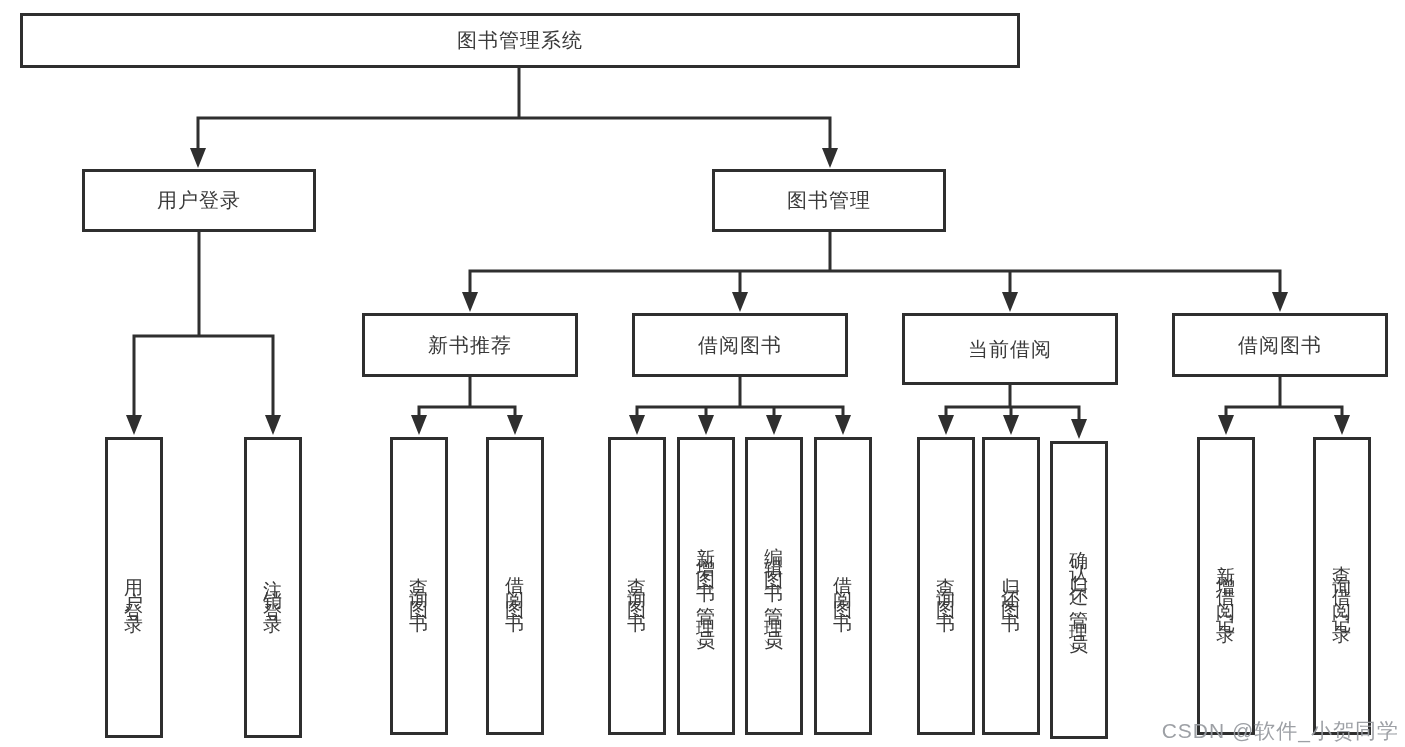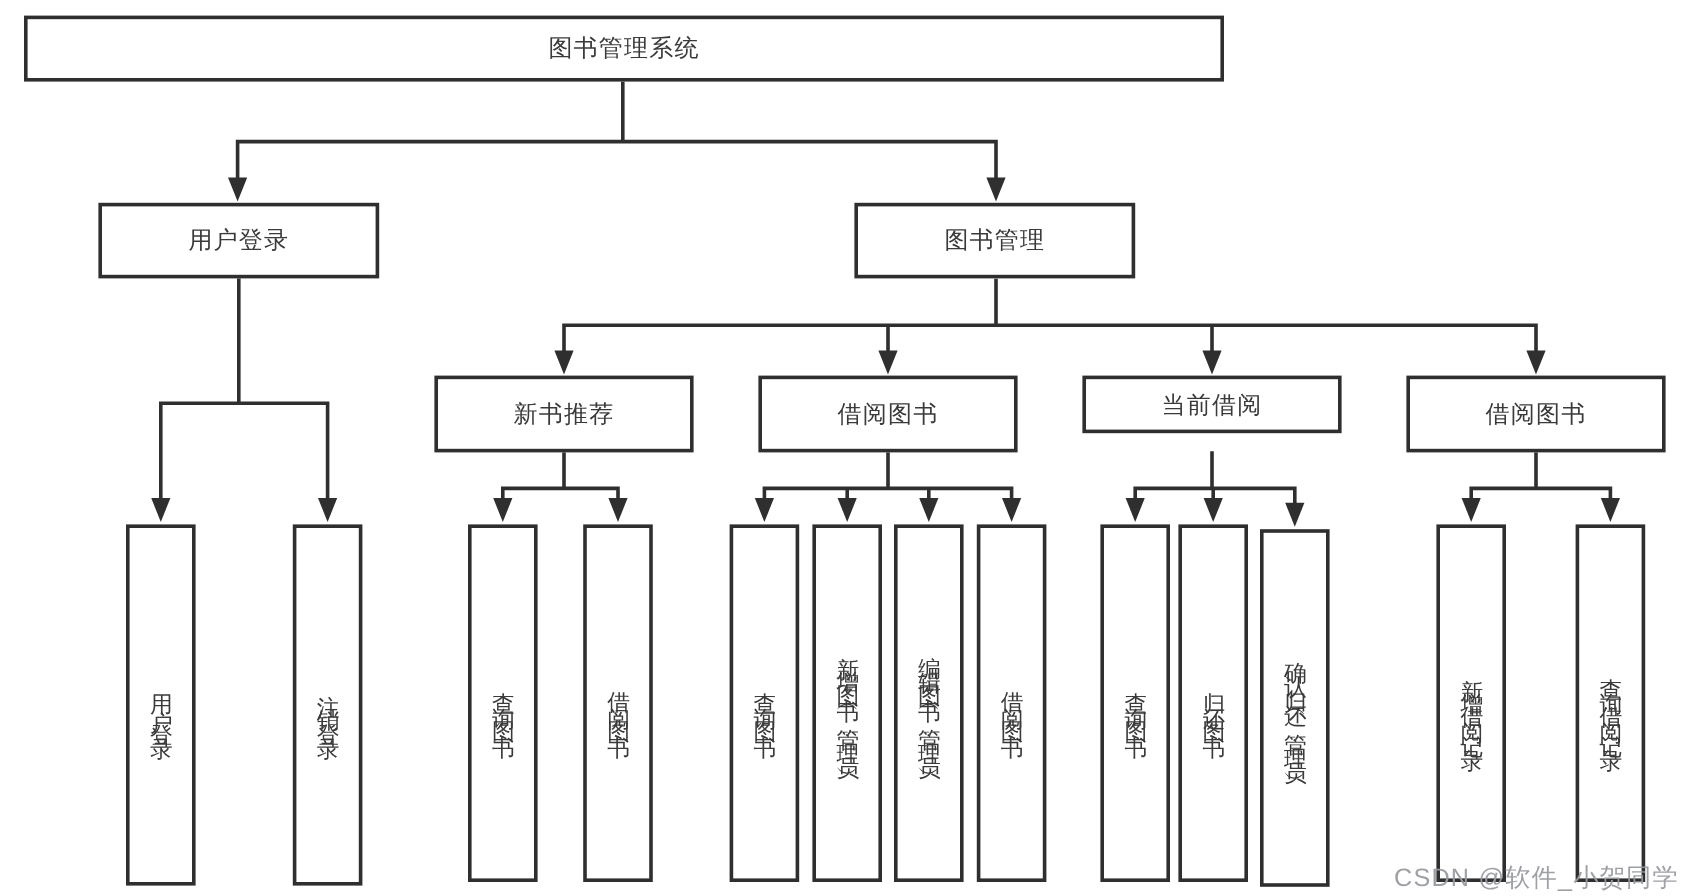--- a/index.html
+++ b/index.html
@@ -46,21 +46,21 @@
     text-orientation: mixed;
     letter-spacing: 12px;
     line-height: 1;
     white-space: nowrap;
   }
   .root-box      { left: 20px;   top: 13px;  width: 1000px; height: 55px; }
   .box-ul        { left: 82px;   top: 169px; width: 234px;  height: 63px; }
   .box-bm        { left: 712px;  top: 169px; width: 234px;  height: 63px; }
   .box-nb        { left: 362px;  top: 313px; width: 216px;  height: 64px; }
   .box-bb        { left: 632px;  top: 313px; width: 216px;  height: 64px; }
-  .box-cb        { left: 902px;  top: 313px; width: 216px;  height: 48px; }
+  .box-cb        { left: 902px;  top: 313px; width: 216px;  height: 72px; }
   .box-br        { left: 1172px; top: 313px; width: 216px;  height: 64px; }
   .leaf          { width: 58px;  top: 437px; height: 298px; }
   .leaf-ul1      { left: 105px;  height: 301px; }
   .leaf-ul2      { left: 244px;  height: 301px; }
   .leaf-nb1      { left: 390px; }
   .leaf-nb2      { left: 486px; }
   .leaf-bb1      { left: 608px; }
   .leaf-bb2      { left: 677px; }
   .leaf-bb3      { left: 745px; }
   .leaf-bb4      { left: 814px; }

